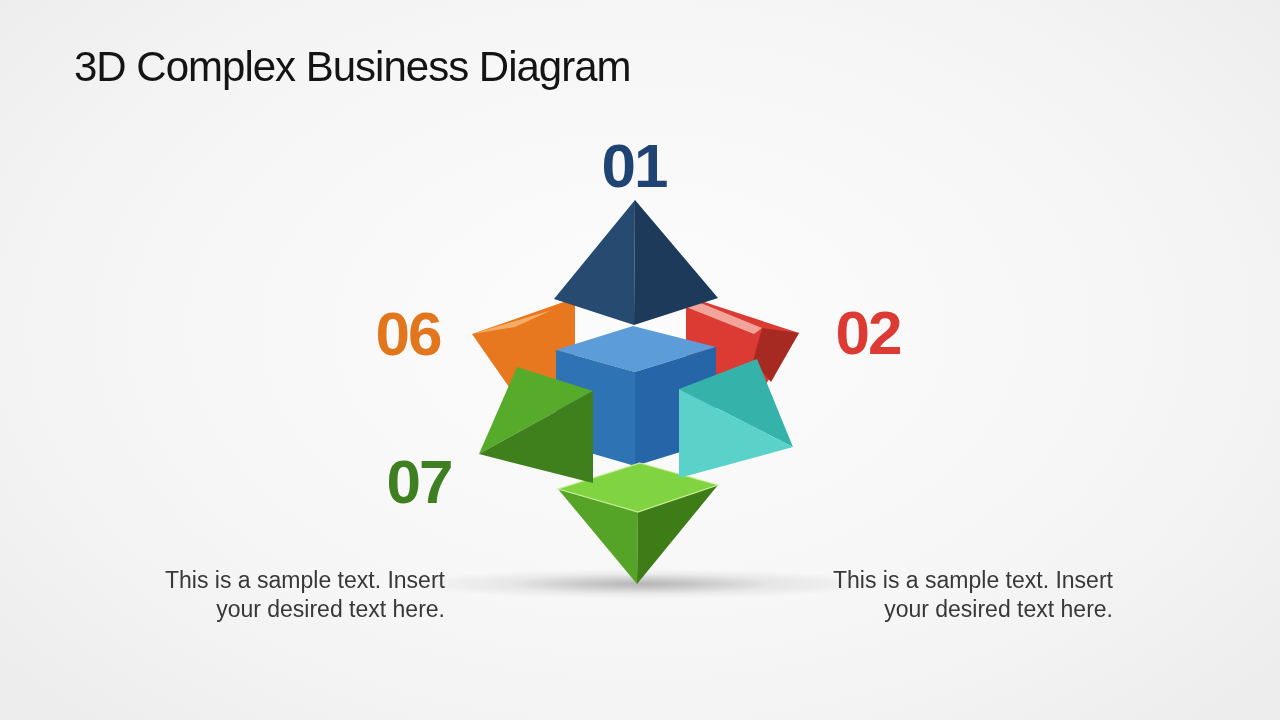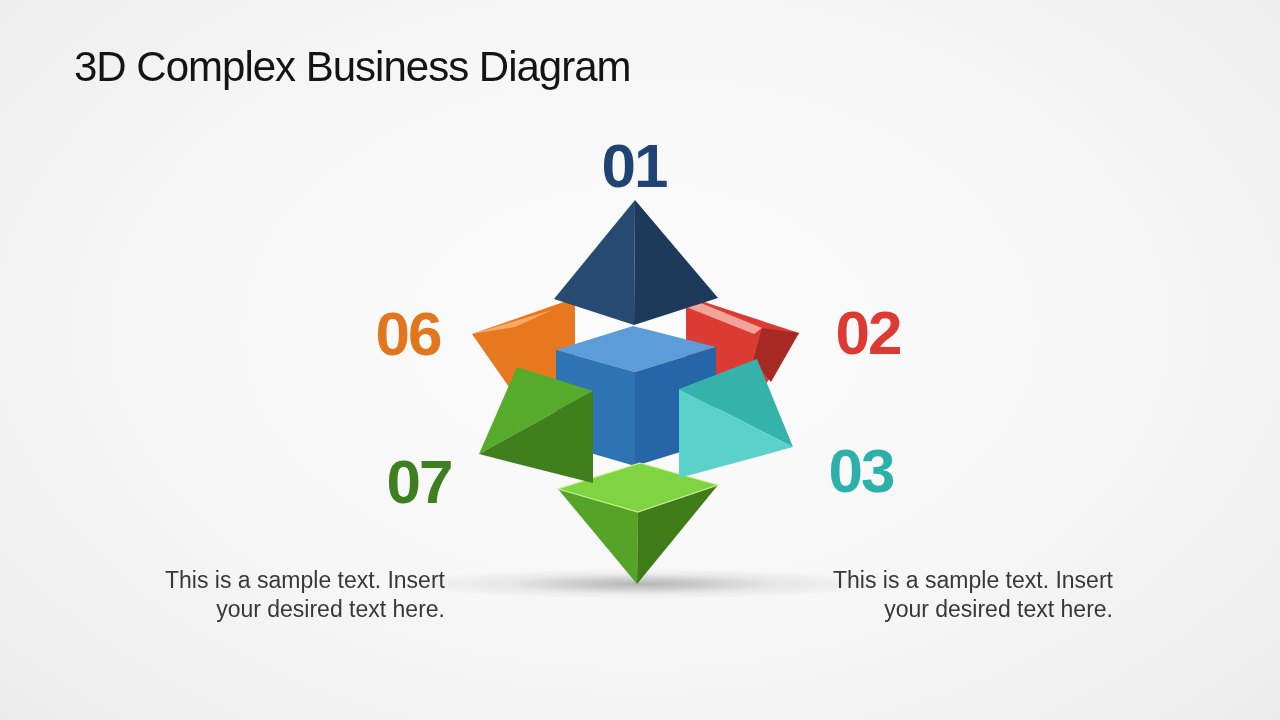--- a/index.html
+++ b/index.html
@@ -83,21 +83,20 @@
     </g>
 
     <g>
       <polygon points="757,359 679,389 793,447" fill="#35B3AB"></polygon>
       <polygon points="679,389 679,478 793,447" fill="#5AD2C9"></polygon>
     </g>
   </svg>
 
   <div class="num" id="n01" style="color: rgb(31, 67, 115);">01</div>
   <div class="num" id="n02" style="color: rgb(220, 58, 51);">02</div>
-  <div class="num" id="n03" style="color: rgb(43, 177, 170);">03</div>
   <div class="num" id="n05" style="color: rgb(62, 128, 33);">07</div>
   <div class="num" id="n06" style="color: rgb(226, 118, 28);">06</div>
 
   <div class="caption" id="cap-left">
     <div>This is a sample text. Insert</div>
     <div>your desired text here.</div>
   </div>
   <div class="caption" id="cap-right">
     <div>This is a sample text. Insert</div>
     <div>your desired text here.</div>

